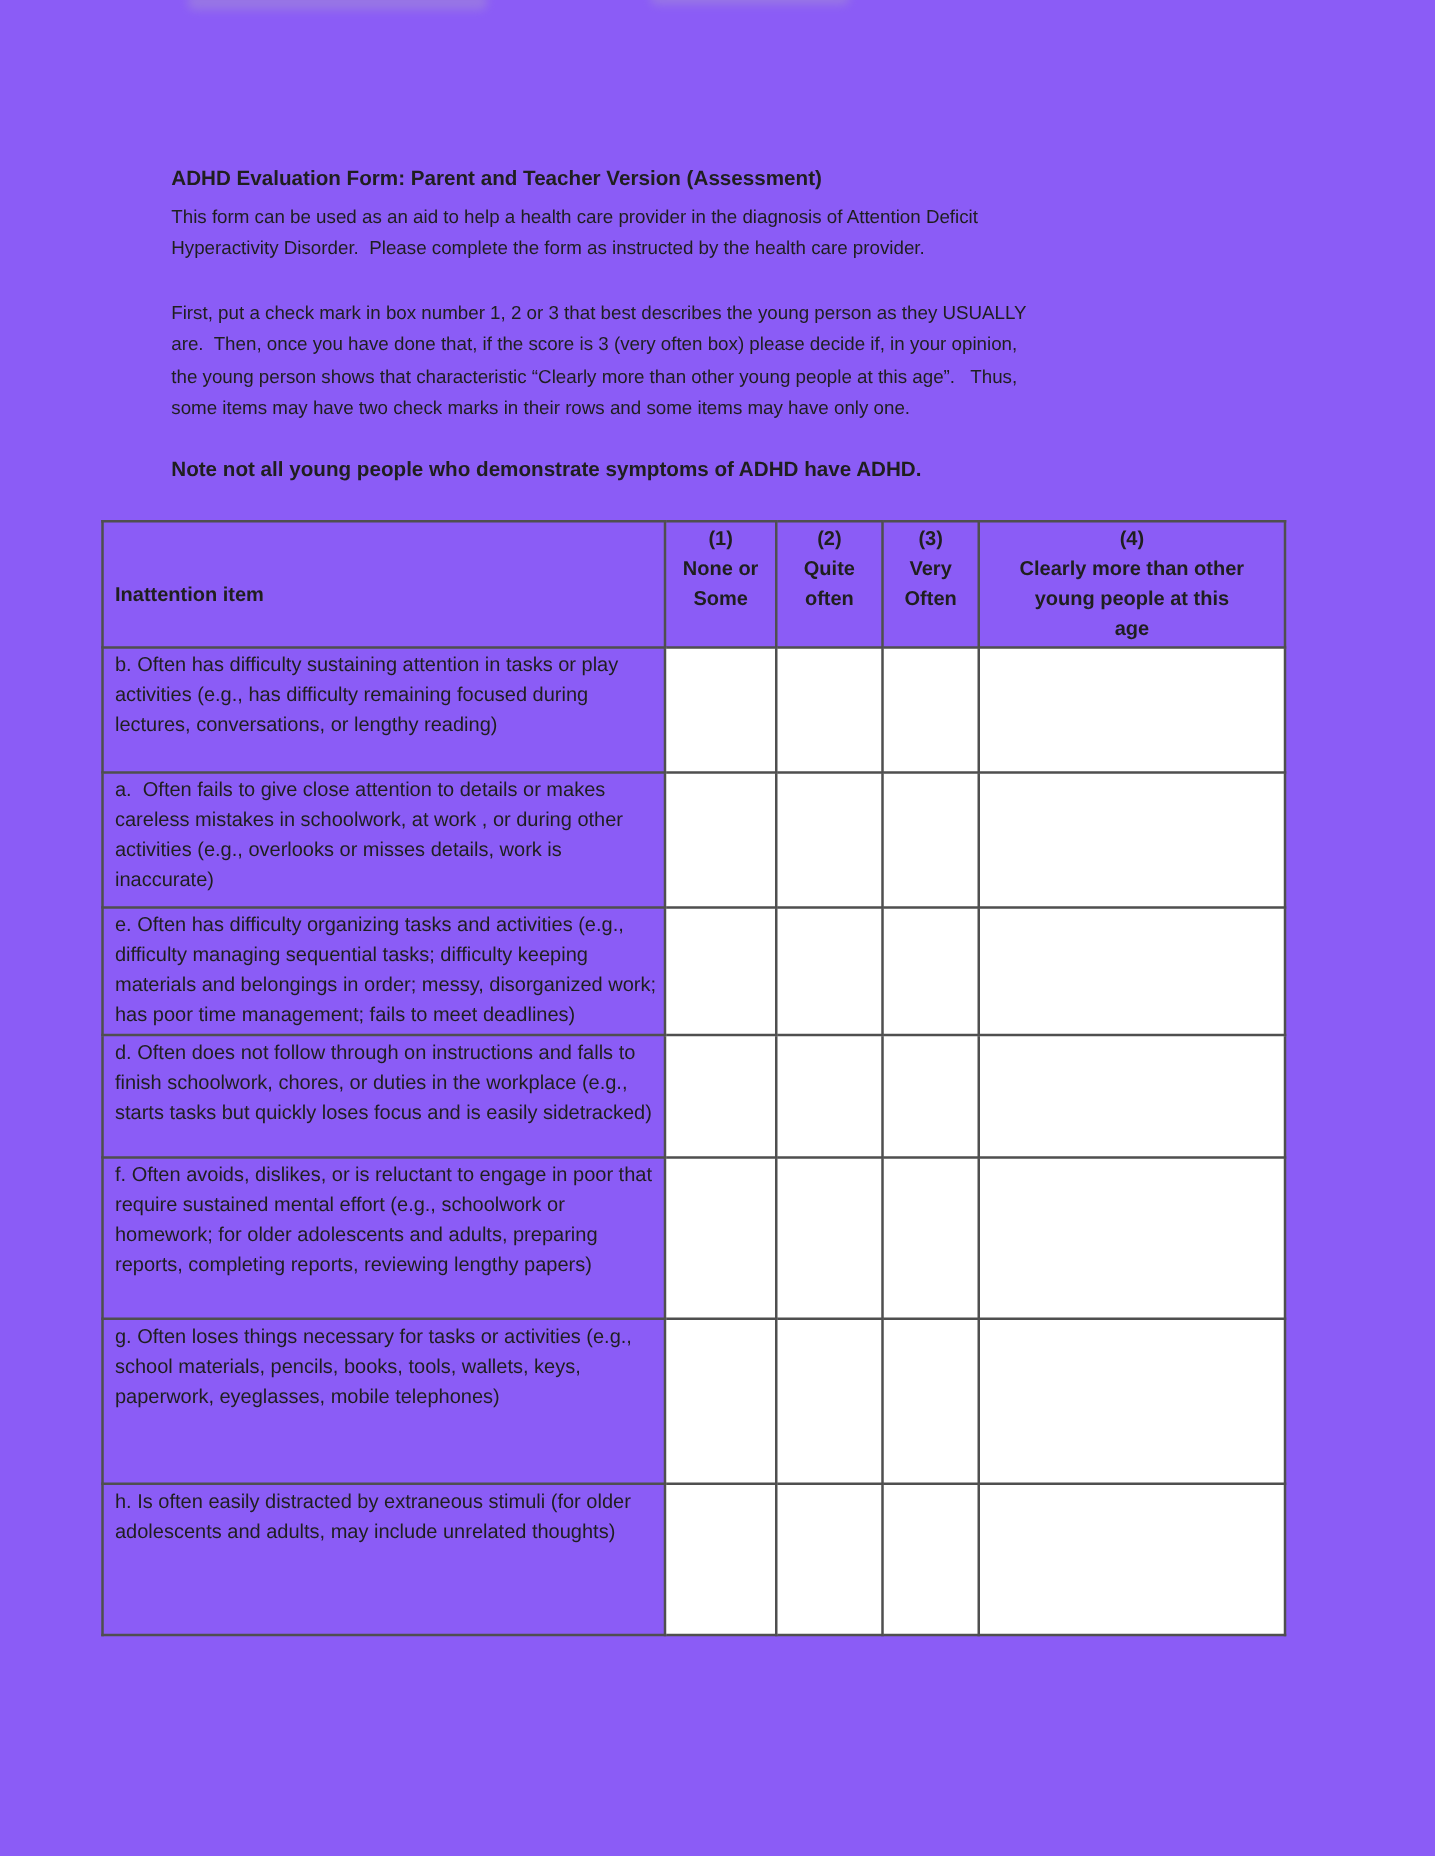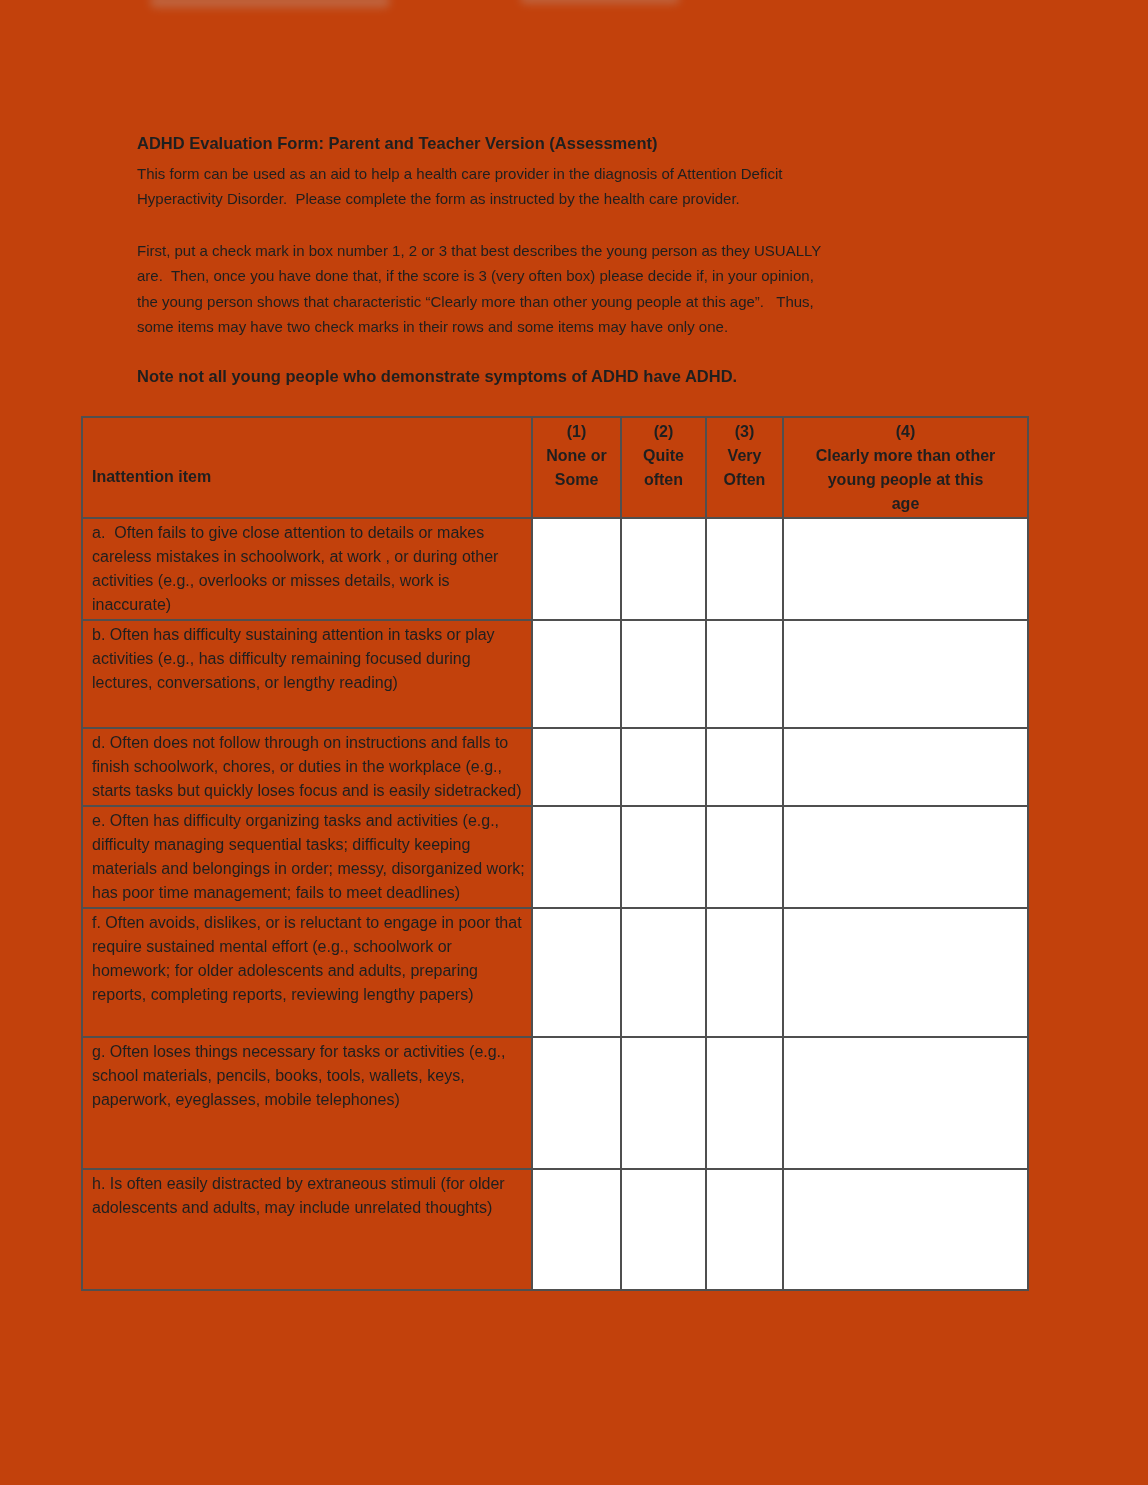--- a/index.html
+++ b/index.html
@@ -4,21 +4,21 @@
 <style>
   html, body { margin: 0; padding: 0; }
   body {
     width: 1148px; height: 1485px;
     background: #ffffff;
     font-family: "Liberation Sans", "DejaVu Sans", sans-serif;
     color: #1f1f1f;
     overflow: hidden;
     position: relative;
   }
-  .page { position: relative; width: 1148px; height: 1485px; background: #c2410c; }
+  .page { position: relative; width: 1148px; height: 1485px; background: #8b5cf6; }
 
   
   .scan-artifact {
     position: absolute; background: #b9b9b9; opacity: .28;
     filter: blur(4px); border-radius: 6px; pointer-events: none;
   }
   .a1 { left: 150px; top: -6px; width: 240px; height: 14px; }
   .a2 { left: 520px; top: -8px; width: 160px; height: 12px; }
 
   .content { padding: 131px 40px 0 137px; }
@@ -134,42 +134,42 @@
         <th class="num-h">
           <span class="cnum">(4)</span>
           <span class="clabel">Clearly more than other
 young people at this
 age</span>
         </th>
       </tr>
     </thead>
     <tbody>
       <tr>
+        <td class="item">b. Often has difficulty sustaining attention in tasks or play activities (e.g., has difficulty remaining focused during lectures, conversations, or lengthy reading)</td>
+        <td class="ans"></td>
+        <td class="ans"></td>
+        <td class="ans"></td>
+        <td class="ans"></td>
+      </tr>
+      <tr>
         <td class="item">a.  Often fails to give close attention to details or makes careless mistakes in schoolwork, at work , or during other activities (e.g., overlooks or misses details, work is inaccurate)</td>
         <td class="ans"></td>
         <td class="ans"></td>
         <td class="ans"></td>
         <td class="ans"></td>
       </tr>
       <tr>
-        <td class="item">b. Often has difficulty sustaining attention in tasks or play activities (e.g., has difficulty remaining focused during lectures, conversations, or lengthy reading)</td>
+        <td class="item">e. Often has difficulty organizing tasks and activities (e.g., difficulty managing sequential tasks; difficulty keeping materials and belongings in order; messy, disorganized work; has poor time management; fails to meet deadlines)</td>
         <td class="ans"></td>
         <td class="ans"></td>
         <td class="ans"></td>
         <td class="ans"></td>
       </tr>
       <tr>
         <td class="item">d. Often does not follow through on instructions and falls to finish schoolwork, chores, or duties in the workplace (e.g., starts tasks but quickly loses focus and is easily sidetracked)</td>
-        <td class="ans"></td>
-        <td class="ans"></td>
-        <td class="ans"></td>
-        <td class="ans"></td>
-      </tr>
-      <tr>
-        <td class="item">e. Often has difficulty organizing tasks and activities (e.g., difficulty managing sequential tasks; difficulty keeping materials and belongings in order; messy, disorganized work; has poor time management; fails to meet deadlines)</td>
         <td class="ans"></td>
         <td class="ans"></td>
         <td class="ans"></td>
         <td class="ans"></td>
       </tr>
       <tr>
         <td class="item">f. Often avoids, dislikes, or is reluctant to engage in poor that require sustained mental effort (e.g., schoolwork or homework; for older adolescents and adults, preparing reports, completing reports, reviewing lengthy papers)</td>
         <td class="ans"></td>
         <td class="ans"></td>
         <td class="ans"></td>

